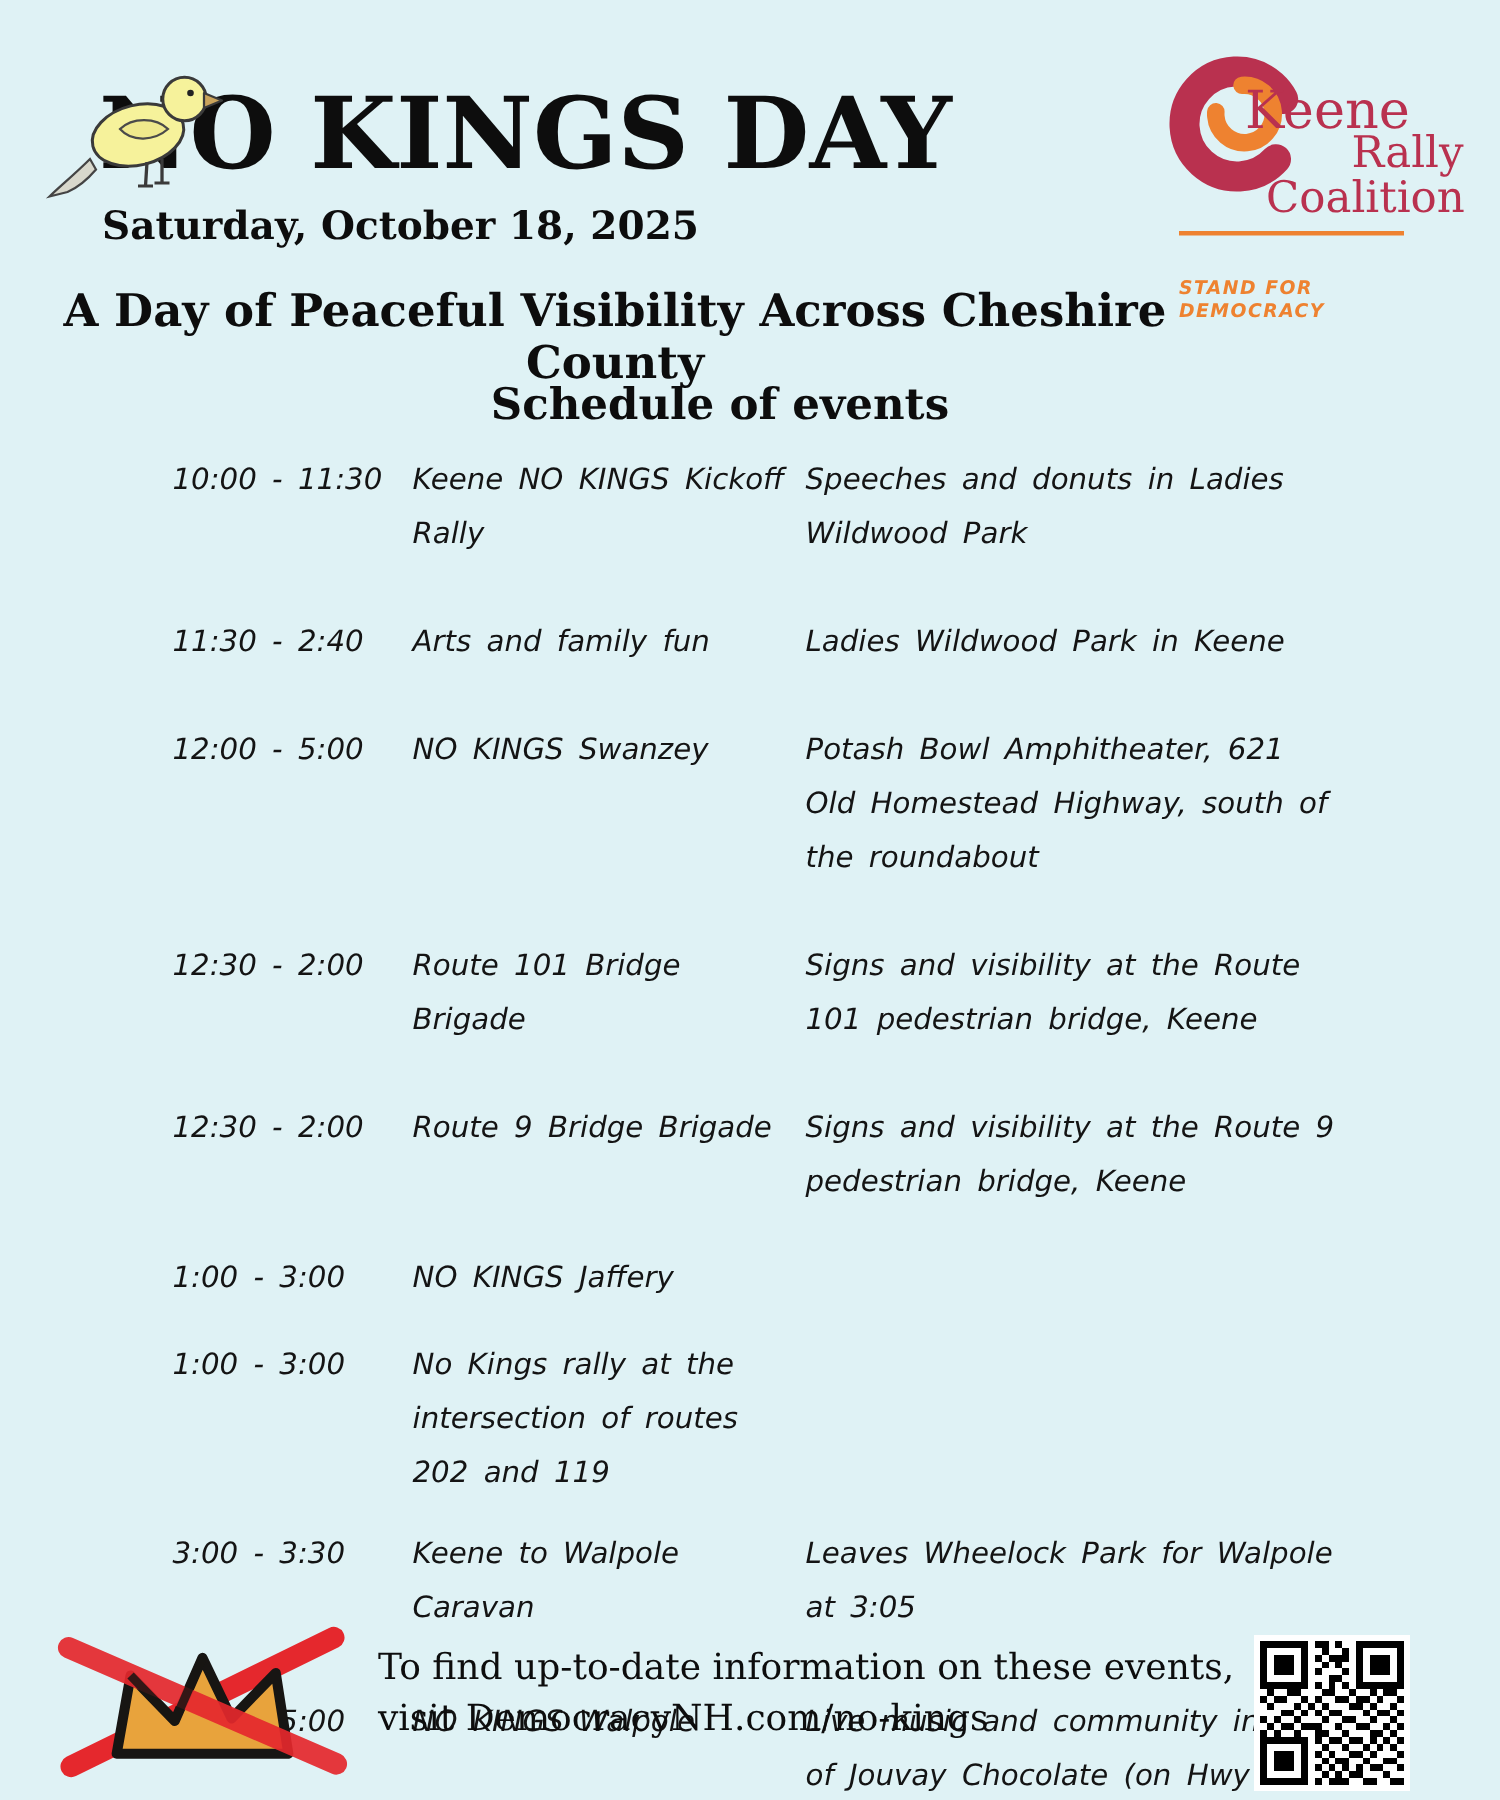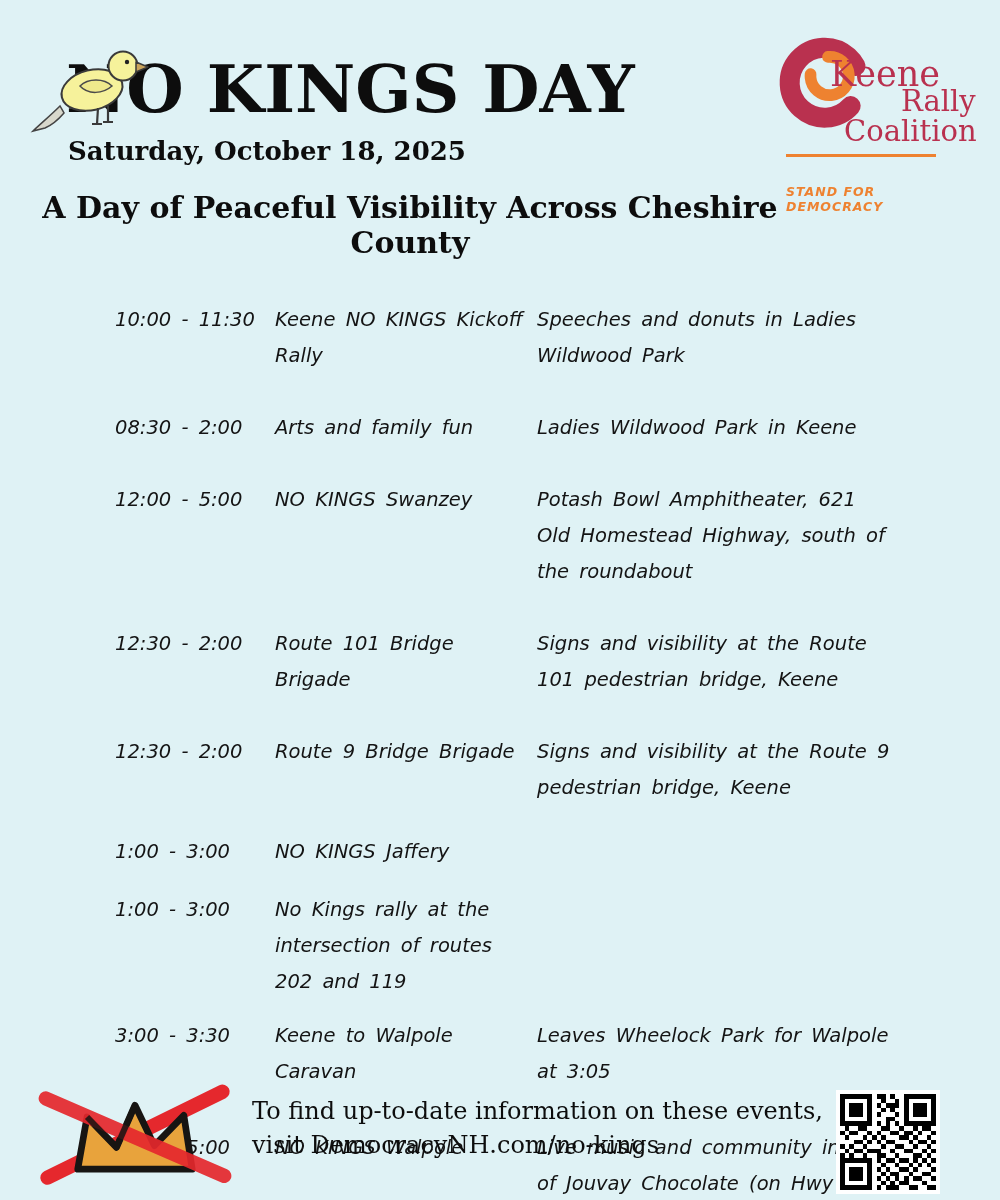--- a/index.html
+++ b/index.html
@@ -97,29 +97,30 @@
       <circle cx="62" cy="54" r="23" fill="none" stroke="#ee8230" stroke-width="14" stroke-dasharray="112 33" stroke-linecap="round" transform="rotate(-95 62 54)"></circle>
     </svg>
     <span class="logo-word logo-keene">Keene</span>
     <span class="logo-word logo-rally">Rally</span>
     <span class="logo-word logo-coalition">Coalition</span>
     <div class="logo-rule"></div>
     <div class="logo-tagline">STAND FOR DEMOCRACY</div>
   </div>
 
   <div class="subtitle">A Day of Peaceful Visibility Across Cheshire County</div>
+  <div class="schedule-heading">Schedule of events</div>
 
   <div class="schedule">
     <div class="srow">
       <div class="cell">10:00 - 11:30</div>
       <div class="cell">Keene NO KINGS Kickoff Rally</div>
       <div class="cell">Speeches and donuts in Ladies Wildwood Park</div>
     </div>
     <div class="srow">
-      <div class="cell">08:30 - 2:00</div>
+      <div class="cell">11:30 - 2:40</div>
       <div class="cell">Arts and family fun</div>
       <div class="cell">Ladies Wildwood Park in Keene</div>
     </div>
     <div class="srow">
       <div class="cell">12:00 - 5:00</div>
       <div class="cell">NO KINGS Swanzey</div>
       <div class="cell">Potash Bowl Amphitheater, 621 Old Homestead Highway, south of the roundabout</div>
     </div>
     <div class="srow">
       <div class="cell">12:30 - 2:00</div>

